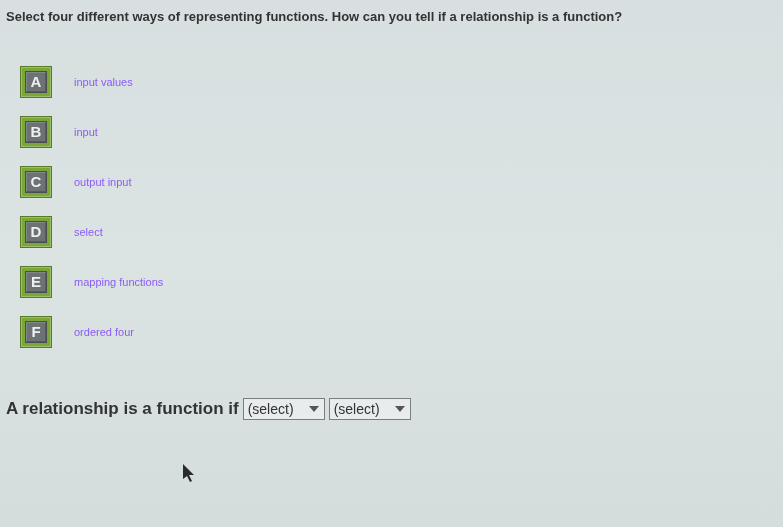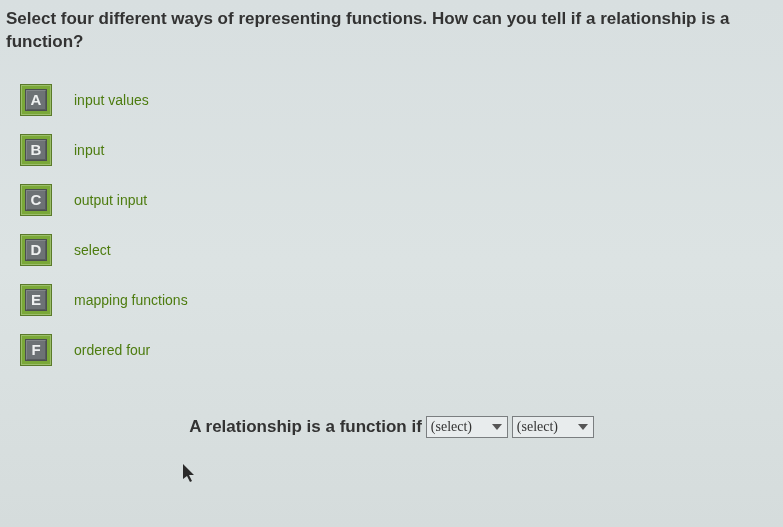--- a/index.html
+++ b/index.html
@@ -11,23 +11,23 @@
       width: 783px;
       height: 527px;
       background: linear-gradient(to bottom, #d8dfe0 0%, #dce3e3 50%, #d5dcdc 100%);
       font-family: Arial, Helvetica, sans-serif;
       color: #3a3a3a;
       padding: 8px 6px;
       position: relative;
     }
     .prompt {
       font-weight: bold;
-      font-size: 17px;
+      font-size: 13px;
       line-height: 1.35;
-      margin-bottom: 30px;
+      margin-bottom: 40px;
       color: #333;
     }
     .options {
       display: flex;
       flex-direction: column;
       gap: 18px;
       margin-left: 14px;
       margin-bottom: 50px;
     }
     .option {
@@ -54,50 +54,48 @@
       border: 1px solid #4a4e50;
       display: flex;
       align-items: center;
       justify-content: center;
       color: #eef0f0;
       font-weight: bold;
       font-size: 15px;
       box-shadow: inset 1px 1px 0 rgba(255,255,255,0.15), inset -1px -1px 0 rgba(0,0,0,0.2);
     }
     .option-label {
-      font-size: 14px;
-      color: #4d7c0f;
+      font-size: 11px;
+      color: #8b5cf6;
       font-weight: 500;
     }
     .sentence {
       font-size: 17px;
       font-weight: bold;
       color: #333;
       display: flex;
       align-items: center;
       flex-wrap: wrap;
       gap: 4px;
-      justify-content: center;
     }
     .dropdown {
       display: inline-flex;
       align-items: center;
       border: 1px solid #7a7e80;
       background: #e8eced;
       height: 22px;
       font-size: 14px;
       font-weight: normal;
       color: #333;
       cursor: pointer;
       padding: 0 2px 0 4px;
     }
     .dropdown-text {
       min-width: 58px;
       padding-right: 6px;
-      font-family: Liberation Serif, serif;
     }
     .dropdown-arrow {
       width: 16px;
       height: 16px;
       display: flex;
       align-items: center;
       justify-content: center;
       font-size: 10px;
       color: #555;
     }

